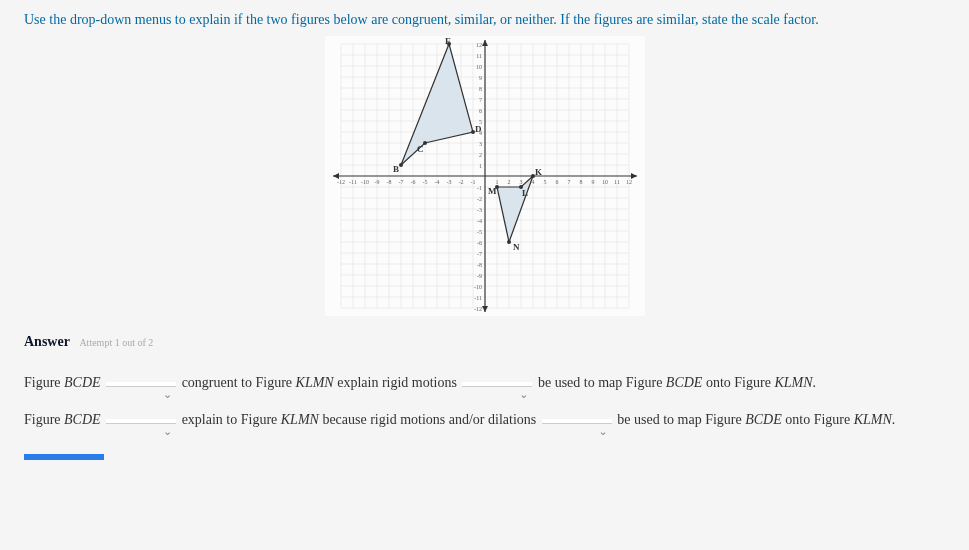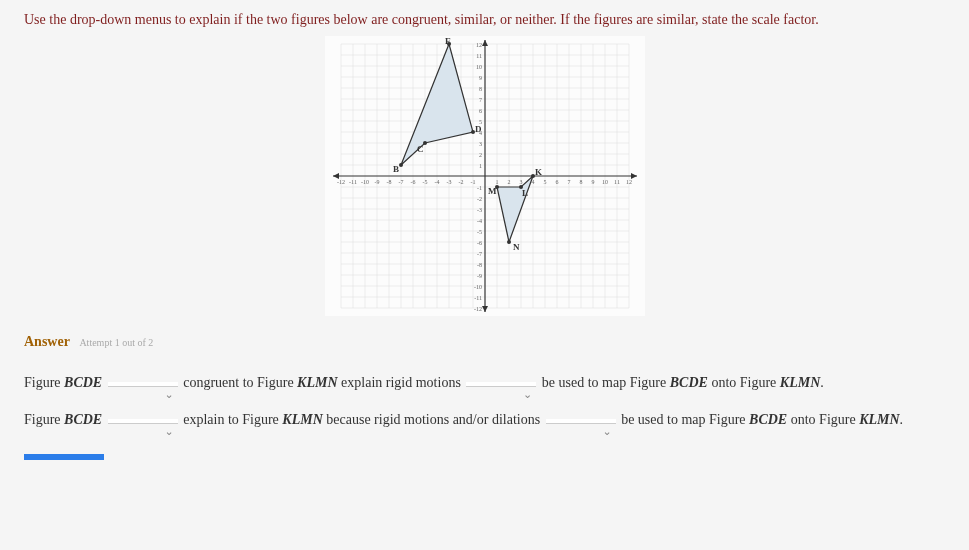--- a/index.html
+++ b/index.html
@@ -7,21 +7,21 @@
       font-family: Georgia, 'Times New Roman', serif;
       background: #f5f5f5;
       color: #333;
       width: 969px;
       height: 550px;
       padding: 12px 24px;
       overflow: hidden;
     }
     .question {
       font-size: 14px;
-      color: #7f1d1d;
+      color: #0369a1;
       margin-bottom: 8px;
     }
     .graph-container {
       display: flex;
       justify-content: center;
       margin: 4px 0 12px 0;
     }
     .graph {
       width: 320px;
       height: 280px;
@@ -31,36 +31,35 @@
     .answer-section {
       margin-top: 18px;
     }
     .answer-header {
       font-size: 14px;
       color: #555;
       margin-bottom: 18px;
     }
     .answer-header .label {
       font-weight: bold;
-      color: #a16207;
+      color: #0f172a;
     }
     .answer-header .attempt {
       color: #aaa;
       font-size: 10px;
       margin-left: 6px;
     }
     .answer-line {
       font-size: 14px;
       color: #333;
       line-height: 2.2;
       margin-bottom: 6px;
     }
     .answer-line .italic {
       font-style: italic;
-      font-weight: bold;
     }
     .dropdown {
       display: inline-block;
       min-width: 70px;
       border: none;
       border-bottom: 1px solid #ccc;
       background: #fff;
       padding: 2px 18px 2px 6px;
       font-size: 13px;
       color: #666;

